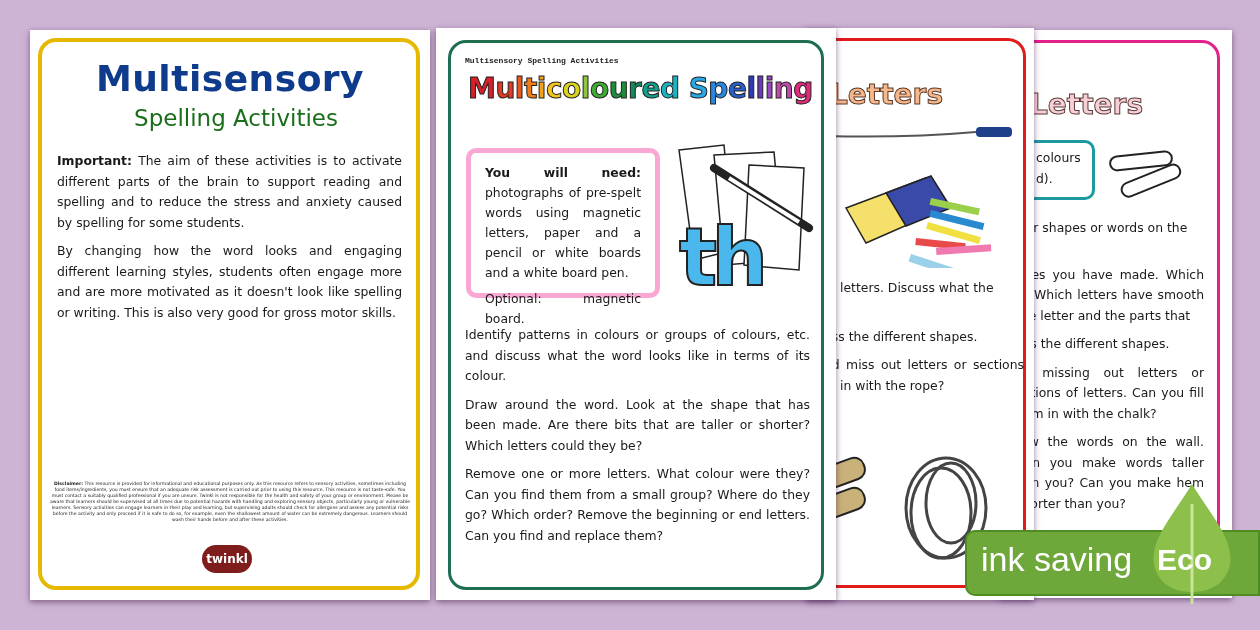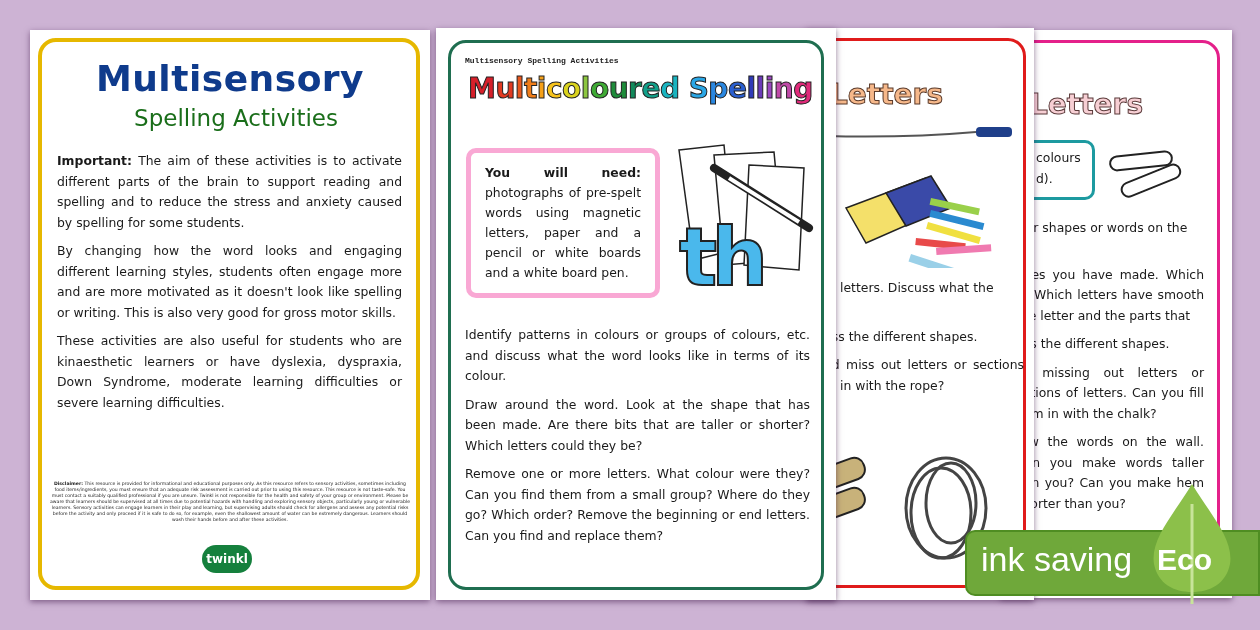--- a/index.html
+++ b/index.html
@@ -23,21 +23,21 @@
   #p1 .frame { left: 8px; top: 8px; width: 382px; height: 552px; border: 4px solid #e6b800; }
 
   .txt { font-family: "DejaVu Sans", sans-serif; color: #1a1a1a; font-size: 12.4px; line-height: 20.5px; text-align: justify; }
   .txt b { font-weight: bold; }
 
   #p1 .title { position: absolute; left: 0; width: 400px; top: 28px; text-align: center; font-family: "DejaVu Sans", sans-serif; font-weight: bold; font-size: 36px; color: #0f3b8c; letter-spacing: 0.5px; }
   #p1 .subtitle { position: absolute; left: 0; width: 400px; top: 75px; text-align: center; font-size: 23px; color: #1a6e1a; padding-left: 12px; }
   #p1 .body { position: absolute; left: 27px; width: 345px; top: 121px; }
   #p1 .body p { margin-bottom: 8px; }
   #p1 .disclaimer { position: absolute; left: 20px; width: 360px; top: 451px; font-size: 4.6px; line-height: 6px; text-align: center; color: #222; }
-  #p1 .logo { position: absolute; left: 172px; top: 515px; width: 50px; height: 28px; background: #15803d; border-radius: 14px; color: #fff; font-size: 12px; font-weight: bold; text-align: center; line-height: 28px; }
+  #p1 .logo { position: absolute; left: 172px; top: 515px; width: 50px; height: 28px; background: #7f1d1d; border-radius: 14px; color: #fff; font-size: 12px; font-weight: bold; text-align: center; line-height: 28px; }
 
   #p2 .kicker { position: absolute; left: 29px; top: 28px; font-size: 8px; font-weight: bold; color: #222; font-family: Liberation Mono, monospace; }
   #p2 .title { position: absolute; left: 32px; top: 44px; font-size: 28px; font-weight: bold; letter-spacing: -0.5px; -webkit-text-stroke: 1px #222; }
   #p2 .need { position: absolute; left: 30px; top: 120px; width: 194px; height: 150px; border: 5px solid #f9a8d4; border-radius: 10px; padding: 10px 14px; }
   #p2 .need .txt { font-size: 12.4px; line-height: 20px; }
   #p2 .need p + p { margin-top: 6px; }
   #p2 .illus { position: absolute; left: 238px; top: 112px; width: 140px; height: 160px; }
   #p2 .body { position: absolute; left: 29px; width: 345px; top: 297px; }
   #p2 .body p { margin-bottom: 8px; }
 
@@ -109,20 +109,21 @@
   </svg>
 </div>
 
 <div class="page" id="p2">
   <div class="frame"></div>
   <div class="kicker">Multisensory Spelling Activities</div>
   <div class="title" id="mc-title"><span style="color: rgb(214, 32, 42);">M</span><span style="color: rgb(226, 58, 34);">u</span><span style="color: rgb(232, 87, 30);">l</span><span style="color: rgb(239, 125, 26);">t</span><span style="color: rgb(244, 160, 25);">i</span><span style="color: rgb(246, 194, 28);">c</span><span style="color: rgb(217, 210, 30);">o</span><span style="color: rgb(140, 198, 63);">l</span><span style="color: rgb(63, 170, 53);">o</span><span style="color: rgb(30, 140, 58);">u</span><span style="color: rgb(19, 138, 92);">r</span><span style="color: rgb(18, 160, 138);">e</span><span style="color: rgb(26, 180, 192);">d</span><span style="color: rgb(0, 0, 0);">&nbsp;</span><span style="color: rgb(42, 167, 230);">S</span><span style="color: rgb(42, 135, 224);">p</span><span style="color: rgb(42, 95, 208);">e</span><span style="color: rgb(47, 58, 184);">l</span><span style="color: rgb(106, 58, 184);">l</span><span style="color: rgb(154, 72, 192);">i</span><span style="color: rgb(192, 74, 168);">n</span><span style="color: rgb(224, 42, 122);">g</span></div>
   <div class="need">
     <div class="txt">
       <p><b>You will need:</b><span> photographs of pre-spelt words using magnetic letters, paper and a pencil or white boards and a white board pen.</span></p>
+      <p>Optional: magnetic board.</p>
     </div>
   </div>
   <svg class="illus" viewBox="0 0 140 160">
     <polygon points="5,10 50,5 60,110 20,120" fill="#fff" stroke="#222" stroke-width="1.5"></polygon>
     <polygon points="40,15 100,12 110,120 50,125" fill="#fff" stroke="#222" stroke-width="1.5"></polygon>
     <polygon points="75,25 130,28 125,130 70,125" fill="#fff" stroke="#222" stroke-width="1.5"></polygon>
     <line x1="40" y1="28" x2="135" y2="88" stroke="#222" stroke-width="8" stroke-linecap="round"></line>
     <line x1="55" y1="38" x2="125" y2="82" stroke="#fff" stroke-width="4"></line>
     <text x="5" y="145" font-family="DejaVu Sans, sans-serif" font-weight="bold" font-size="80" fill="#4ab8ec" stroke="#222" stroke-width="2" style="letter-spacing:-6px">th</text>
   </svg>
@@ -133,21 +134,20 @@
   </div>
 </div>
 
 <div class="page" id="p1">
   <div class="frame"></div>
   <div class="title">Multisensory</div>
   <div class="subtitle">Spelling Activities</div>
   <div class="body txt">
     <p><b>Important:</b><span> The aim of these activities is to activate different parts of the brain to support reading and spelling and to reduce the stress and anxiety caused by spelling for some students.</span></p>
     <p>By changing how the word looks and engaging different learning styles, students often engage more and are more motivated as it doesn't look like spelling or writing. This is also very good for gross motor skills.</p>
-    <p>These activities are also useful for students who are kinaesthetic learners or have dyslexia, dyspraxia, Down Syndrome, moderate learning difficulties or severe learning difficulties.</p>
   </div>
   <div class="disclaimer"><b>Disclaimer:</b><span> This resource is provided for informational and educational purposes only. As this resource refers to sensory activities, sometimes including food items/ingredients, you must ensure that an adequate risk assessment is carried out prior to using this resource. This resource is not taste-safe. You must contact a suitably qualified professional if you are unsure. Twinkl is not responsible for the health and safety of your group or environment. Please be aware that learners should be supervised at all times due to potential hazards with handling and exploring sensory objects, particularly young or vulnerable learners. Sensory activities can engage learners in their play and learning, but supervising adults should check for allergens and assess any potential risks before the activity and only proceed if it is safe to do so, for example, even the shallowest amount of water can be extremely dangerous. Learners should wash their hands before and after these activities.</span></div>
   <div class="logo">twinkl</div>
 </div>
 
 <div class="eco">
   <span class="eco-label">ink saving</span>
 </div>
 <svg class="eco-leaf" viewBox="0 0 84 120">
   <path d="M42 0 C60 30 84 55 80 80 C76 100 60 108 42 108 C24 108 8 100 4 80 C0 55 24 30 42 0 Z" fill="#8cc04a"></path>

